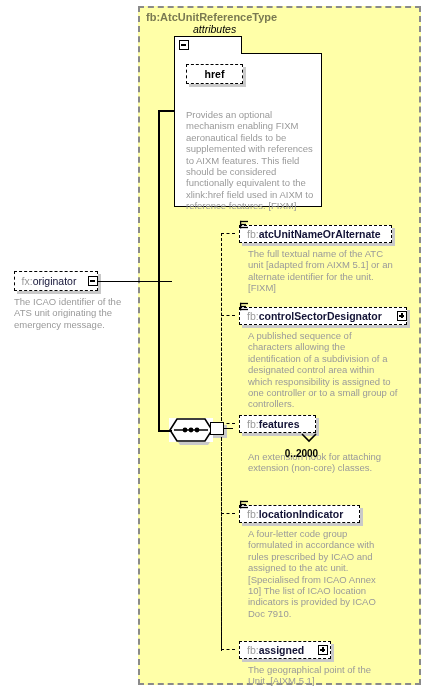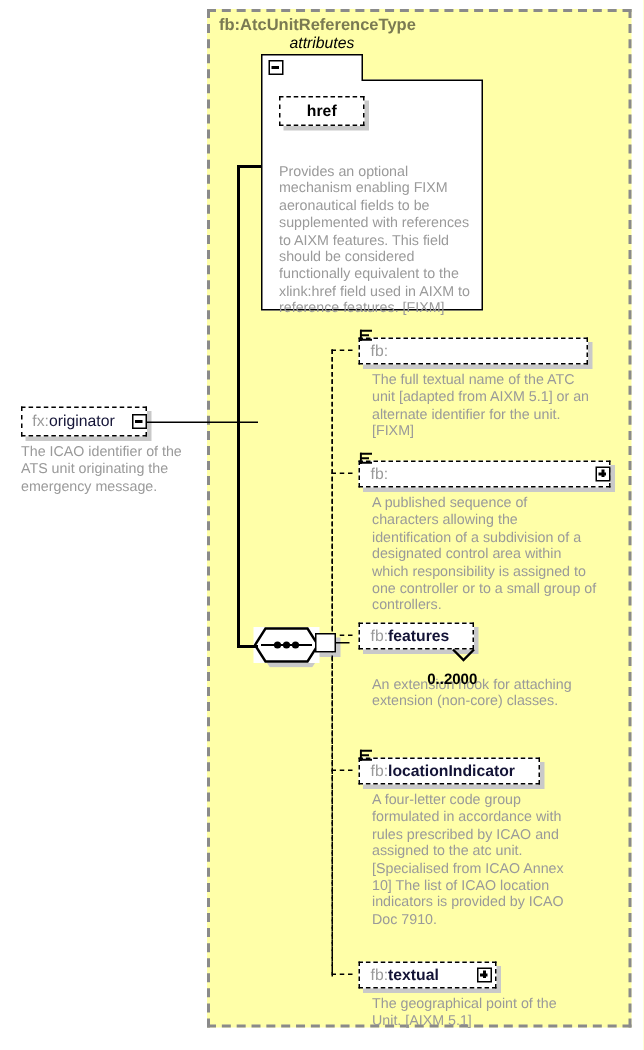--- a/index.html
+++ b/index.html
@@ -204,35 +204,37 @@
 <div class="abs" id="seq-conn-shadow"></div>
 <div class="abs" id="seq-conn"></div>
 <div class="abs ln" id="ln-seq-out"></div>
 
 <div class="abs" id="child-trunk"></div>
 
 <div class="stub" style="left:221px;top:233px;"></div>
 <div class="elbox-shadow" style="left:242px;top:228px;width:153px;height:18px;"></div>
 <div class="elbox" style="left:239px;top:225px;width:153px;height:18px;">
   <span class="pfx">fb:</span>
+    <span class="nm">atcUnitNameOrAlternate</span>
 </div>
 <div class="seqglyph" style="left:239px;top:217px;">
   <svg width="11" height="11" viewBox="0 0 11 11">
     <line x1="1" y1="1.5" x2="9" y2="1.5" stroke="#000" stroke-width="1.3"></line>
     <line x1="1" y1="4.5" x2="7" y2="4.5" stroke="#000" stroke-width="1.3"></line>
     <line x1="1" y1="7.5" x2="9" y2="7.5" stroke="#000" stroke-width="1.3"></line>
     <line x1="1.6" y1="0.8" x2="1.6" y2="8.4" stroke="#000" stroke-width="1.3"></line>
   </svg>
 </div>
 <div class="eldesc desc" style="left:248px;top:248px;width:148px;">The full textual name of the ATC unit [adapted from AIXM 5.1] or an alternate identifier for the unit. [FIXM]</div>
 
 <div class="stub" style="left:221px;top:315px;"></div>
 <div class="elbox-shadow" style="left:242px;top:310px;width:168px;height:18px;"></div>
 <div class="elbox" style="left:239px;top:307px;width:168px;height:18px;">
   <span class="pfx">fb:</span>
+    <span class="nm">controlSectorDesignator</span>
 </div>
 <div class="seqglyph" style="left:239px;top:299px;">
   <svg width="11" height="11" viewBox="0 0 11 11">
     <line x1="1" y1="1.5" x2="9" y2="1.5" stroke="#000" stroke-width="1.3"></line>
     <line x1="1" y1="4.5" x2="7" y2="4.5" stroke="#000" stroke-width="1.3"></line>
     <line x1="1" y1="7.5" x2="9" y2="7.5" stroke="#000" stroke-width="1.3"></line>
     <line x1="1.6" y1="0.8" x2="1.6" y2="8.4" stroke="#000" stroke-width="1.3"></line>
   </svg>
 </div>
 <div class="plusbox" style="left:397px;top:311px;">
@@ -269,19 +271,19 @@
     <line x1="1.6" y1="0.8" x2="1.6" y2="8.4" stroke="#000" stroke-width="1.3"></line>
   </svg>
 </div>
 <div class="eldesc desc" style="left:248px;top:528px;width:128px;">A four-letter code group formulated in accordance with rules prescribed by ICAO and assigned to the atc unit. [Specialised from ICAO Annex 10] The list of ICAO location indicators is provided by ICAO Doc 7910.</div>
 
 <div class="stub-corner" style="left:221px;top:233px;height:416px;"></div>
 <div class="stub" style="left:221px;top:649px;"></div>
 <div class="elbox-shadow" style="left:242px;top:644px;width:92px;height:18px;"></div>
 <div class="elbox" style="left:239px;top:641px;width:92px;height:18px;">
   <span class="pfx">fb:</span>
-    <span class="nm">textual</span>
+    <span class="nm">assigned</span>
 </div>
 <div class="plusbox" style="left:318px;top:645px;">
     <span class="h"></span>
     <span class="v"></span>
   </div>
 <div class="eldesc desc" style="left:248px;top:664px;width:140px;">The geographical point of the Unit. [AIXM 5.1]</div>
 
 </body></html>

